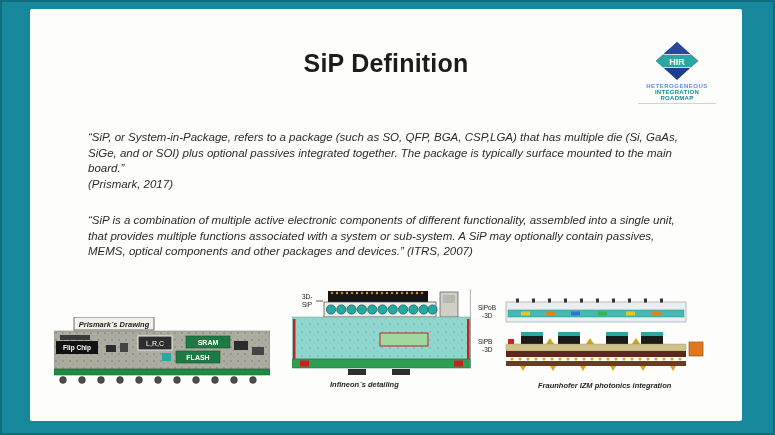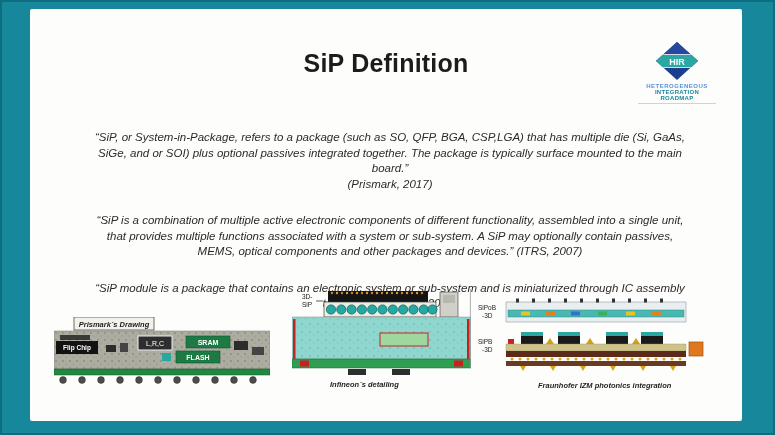--- a/index.html
+++ b/index.html
@@ -19,21 +19,20 @@
   }
   
   .hir-logo{position:absolute;top:32px;right:26px;width:78px;text-align:center;}
   .hir-logo .sub1{font-size:6px;font-weight:bold;letter-spacing:0.5px;color:#5b8fd4;margin-top:2px;}
   .hir-logo .sub2{font-size:6px;font-weight:bold;letter-spacing:0.3px;color:#17879b;border-bottom:1px solid #c9d6e2;padding-bottom:2px;}
   
   .quotes{position:absolute;left:58px;top:121px;width:604px;}
   .quote{
     font-style:italic;font-size:11.5px;line-height:15.5px;color:#2b2b2b;
     margin-bottom:21px;
-    text-align:center;
   }
   .quote .source-line{margin-top:0;}
   
   .diagram{position:absolute;}
   .diag-prismark{left:24px;top:308px;width:216px;height:72px;}
   .diag-infineon{left:262px;top:280px;width:179px;height:102px;}
   .diag-fraunhofer{left:446px;top:285px;width:241px;height:100px;}
   .caption{
     font-style:italic;font-weight:bold;font-size:7.5px;color:#1f1f1f;padding-left:32px;
   }
@@ -68,24 +67,20 @@
     </div>
 
     <div class="quotes">
       <div class="quote">
         <span>“SiP, or System-in-Package, refers to a package (such as SO, QFP, BGA, CSP,LGA) that has multiple die (Si, GaAs, SiGe, and or SOI) plus optional passives integrated together.  The package is typically surface mounted to the main board.”</span>
         <div class="source-line">(Prismark, 2017)</div>
       </div>
       <div class="quote">
         <span>“SiP is a combination of multiple active electronic components of different functionality, assembled into a single unit, that provides multiple functions associated with a system or sub-system. A SiP may optionally contain passives, MEMS, optical components and other packages and devices.”</span>
         <span>(ITRS, 2007)</span>
-      </div>
-      <div class="quote">
-        <span>“SiP module is a package that contains an electronic system or sub-system and is miniaturized through IC assembly technologies”</span>
-        <span>(ASE, 2014)</span>
       </div>
     </div>
 
     <div class="diagram diag-prismark">
       <svg width="216" height="72" viewBox="0 0 216 72">
         <defs>
           <pattern id="speckGray" width="7" height="7" patternUnits="userSpaceOnUse">
             <rect width="7" height="7" fill="#adaca1"></rect>
             <circle cx="2" cy="2" r="0.7" fill="#6e6d64"></circle>
             <circle cx="5" cy="5" r="0.6" fill="#8a8980"></circle>

